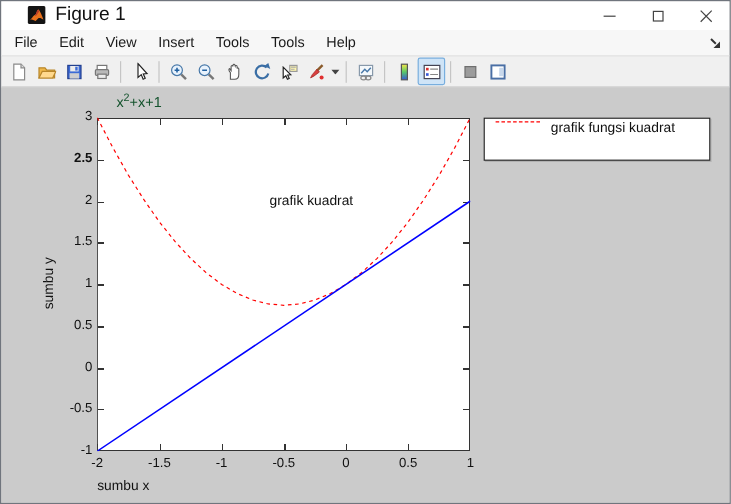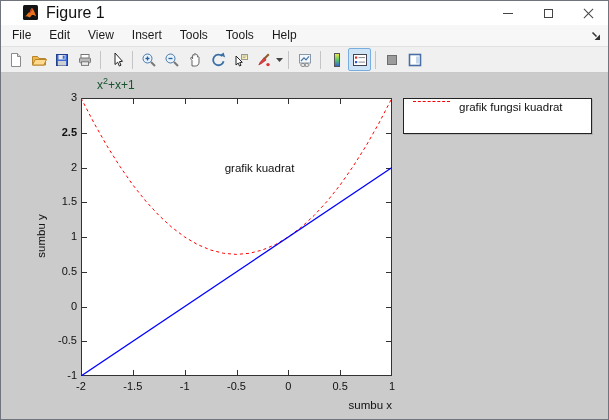--- a/index.html
+++ b/index.html
@@ -32,21 +32,21 @@
   .tb-caret{width:9px;height:21px;display:flex;align-items:center;justify-content:center;}
 
   
   .canvas{position:absolute;left:0;top:72px;right:0;bottom:0;background:#cbcbcb;}
   .plot-title{position:absolute;left:96px;top:3px;width:311px;text-align:left;font-size:12px;color:#14532d;}
   .plot-title sup{font-size:9px;}
   #plot-svg{position:absolute;left:80px;top:25px;}
   .tick-label{position:absolute;font-size:11px;color:#111;}
   .x-tick{width:40px;text-align:center;top:307px;}
   .y-tick{width:32px;text-align:right;left:44px;}
-  .xlabel{position:absolute;left:80px;top:326px;width:311px;text-align:right;font-size:11.5px;color:#111;}
+  .xlabel{position:absolute;left:80px;top:326px;width:311px;text-align:left;font-size:11.5px;color:#111;}
   .ylabel{position:absolute;left:-10px;top:157px;width:100px;text-align:center;font-size:11.5px;color:#111;transform:rotate(-90deg);}
   .annotation{position:absolute;font-size:11.5px;color:#111;transform:translateY(-50%);white-space:nowrap;padding-left:40px;}
 
   
   .legend{position:absolute;left:402px;top:25px;width:189px;height:36px;background:#ffffff;border:1px solid #222;box-sizing:border-box;box-shadow:1px 1px 0 rgba(0,0,0,0.12);}
   .legend-row{display:flex;align-items:flex-start;height:16px;padding-left:9px;}
   .legend-row:first-child{margin-top:2px;}
   .legend-sample{width:37px;height:0;}
   .sample-dashed-red{border-top:1px dashed #ff0000;}
   .sample-solid-blue{border-top:1px solid #0000ff;}

